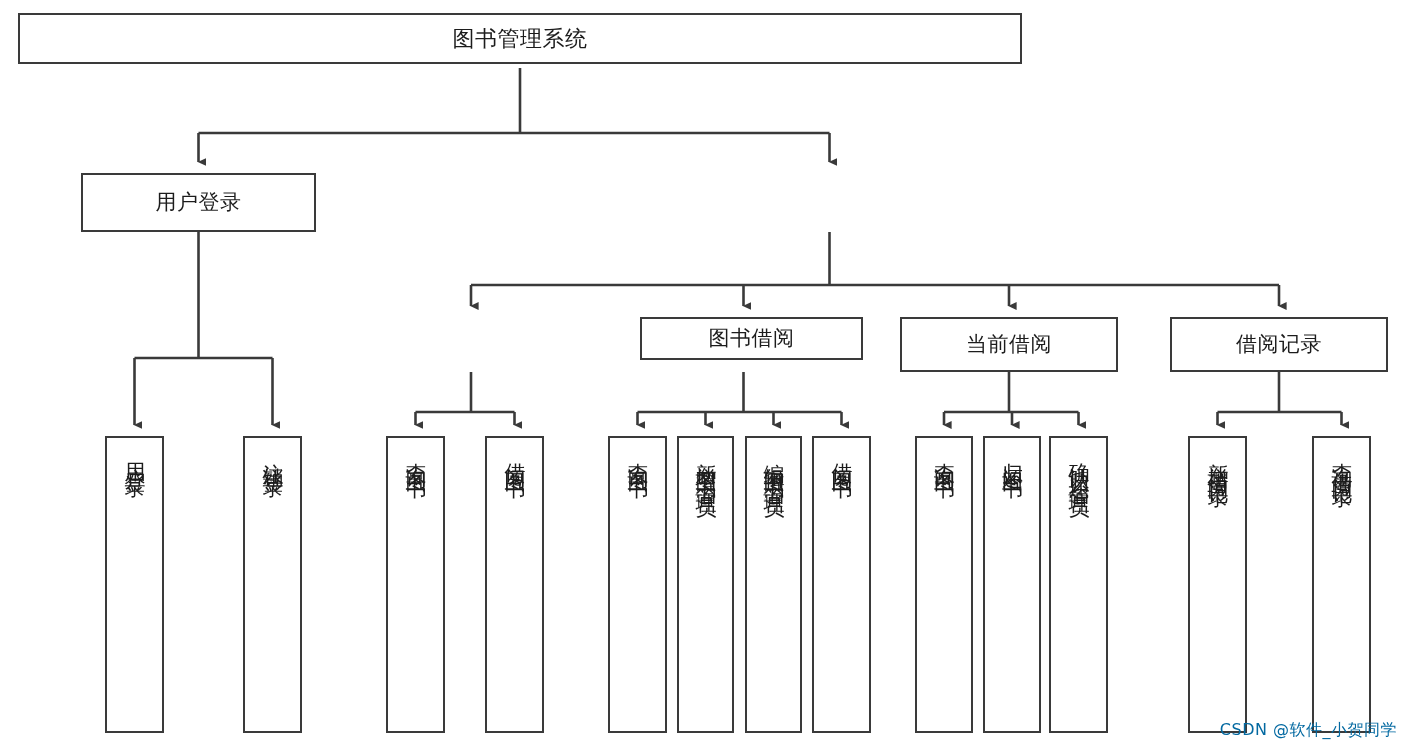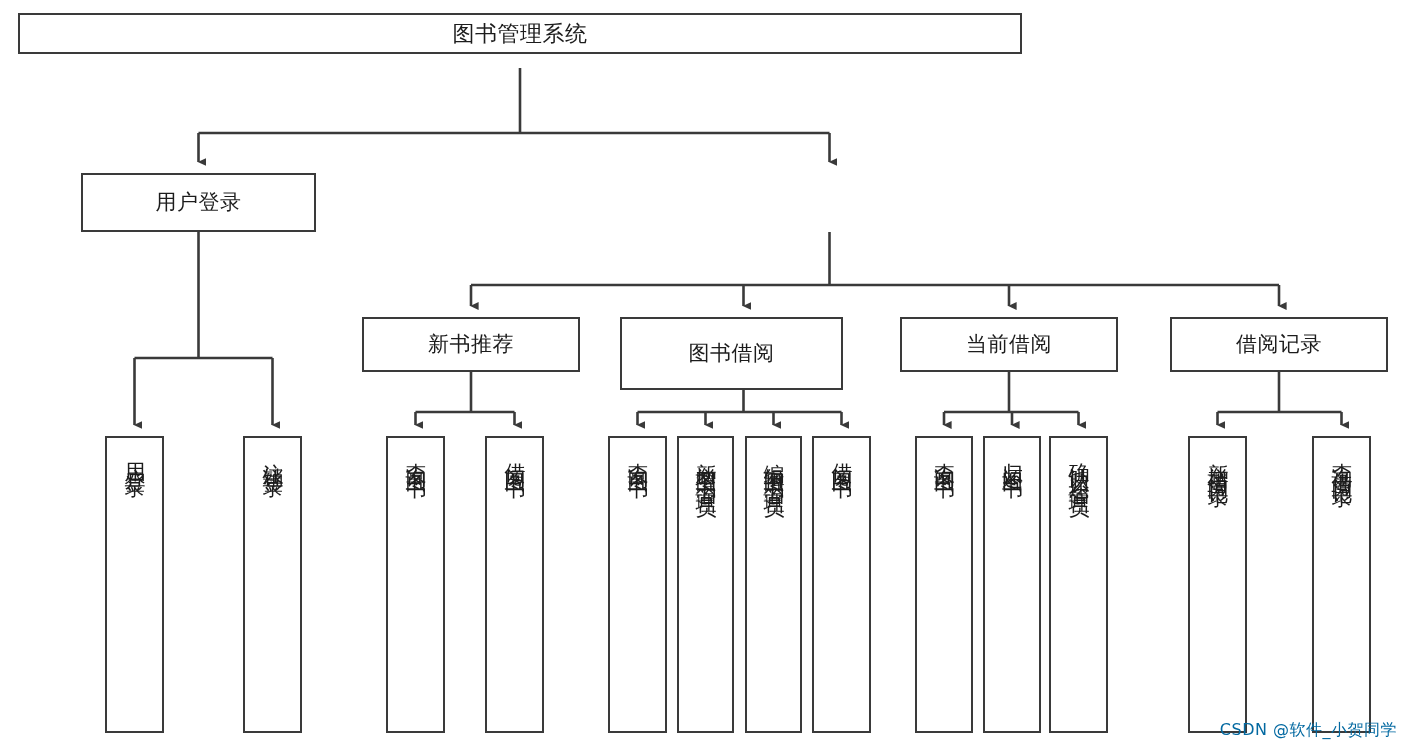--- a/index.html
+++ b/index.html
@@ -111,34 +111,31 @@
         <path d="M944,412 L944,425" marker-end="url(#arrowhead)"></path>
         <path d="M1012,412 L1012,425" marker-end="url(#arrowhead)"></path>
         <path d="M1078.5,412 L1078.5,425" marker-end="url(#arrowhead)"></path>
         <path d="M1279,372 L1279,412"></path>
         <path d="M1217.5,412 L1341.5,412"></path>
         <path d="M1217.5,412 L1217.5,425" marker-end="url(#arrowhead)"></path>
         <path d="M1341.5,412 L1341.5,425" marker-end="url(#arrowhead)"></path>
       </g>
   </svg>
 
-  <div class="node root horizontal" style="left: 18px; top: 13px; width: 1004px; height: 41px;">
+  <div class="node root horizontal" style="left: 18px; top: 13px; width: 1004px; height: 51px;">
     <span class="label">图书管理系统</span>
   </div>
 
   <div class="node horizontal" style="left: 81px; top: 173px; width: 235px; height: 59px;">
     <span class="label">用户登录</span>
   </div>
 
 
-  <div class="node horizontal" style="left: 362px; top: 317px; width: 218px; height: 55px;">
-    <span class="label">新书推荐</span>
-  </div>
 
-  <div class="node horizontal" style="left: 620px; top: 317px; width: 223px; height: 73px;">
+  <div class="node horizontal" style="left: 640px; top: 317px; width: 223px; height: 43px;">
     <span class="label">图书借阅</span>
   </div>
 
   <div class="node horizontal" style="left: 900px; top: 317px; width: 218px; height: 55px;">
     <span class="label">当前借阅</span>
   </div>
 
   <div class="node horizontal" style="left: 1170px; top: 317px; width: 218px; height: 55px;">
     <span class="label">借阅记录</span>
   </div>

